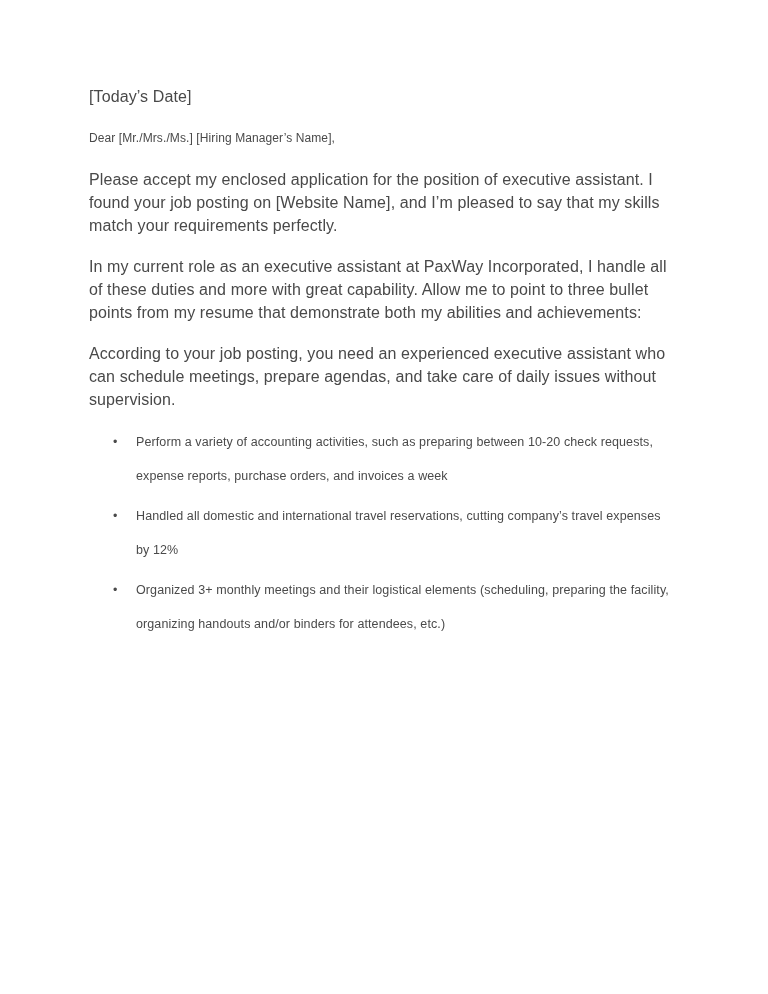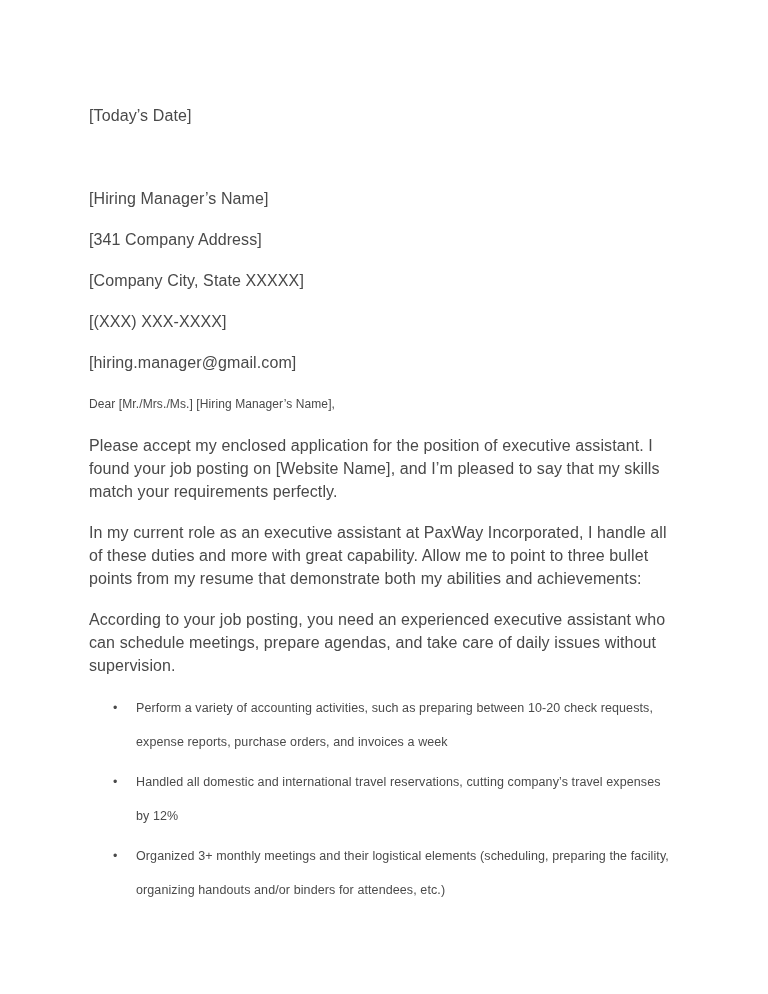--- a/index.html
+++ b/index.html
@@ -16,21 +16,21 @@
   .page {
     position: relative;
     width: 768px;
     height: 994px;
     background: #ffffff;
     box-sizing: border-box;
   }
   .letter {
     position: absolute;
     left: 89px;
-    top: 104px;
+    top: 85px;
     width: 586px;
   }
   .line-date {
     font-size: 16px;
     line-height: 23px;
     color: #494949;
     letter-spacing: 0.1px;
     margin: 0 0 0 0;
   }
   .addr-block {
@@ -85,27 +85,20 @@
   }
 </style>
 </head>
 <body>
 
 <div class="page">
   <div class="letter">
 
     <p class="line-date">[Today’s Date]</p>
 
-    <div class="addr-block">
-      <p class="addr-line">[Hiring Manager’s Name]</p>
-      <p class="addr-line">[341 Company Address]</p>
-      <p class="addr-line">[Company City, State XXXXX]</p>
-      <p class="addr-line">[(XXX) XXX-XXXX]</p>
-      <p class="addr-line">[hiring.manager@gmail.com]</p>
-    </div>
 
     <p class="salutation">Dear [Mr./Mrs./Ms.] [Hiring Manager’s Name],</p>
 
     <p class="para">Please accept my enclosed application for the position of executive assistant. I found your job posting on [Website Name], and I’m pleased to say that my skills match your requirements perfectly.</p>
 
     <p class="para">In my current role as an executive assistant at PaxWay Incorporated, I handle all of these duties and more with great capability. Allow me to point to three bullet points from my resume that demonstrate both my abilities and achievements:</p>
 
     <p class="para">According to your job posting, you need an experienced executive assistant who can schedule meetings, prepare agendas, and take care of daily issues without supervision.</p>
 
     <ul class="bullets">

